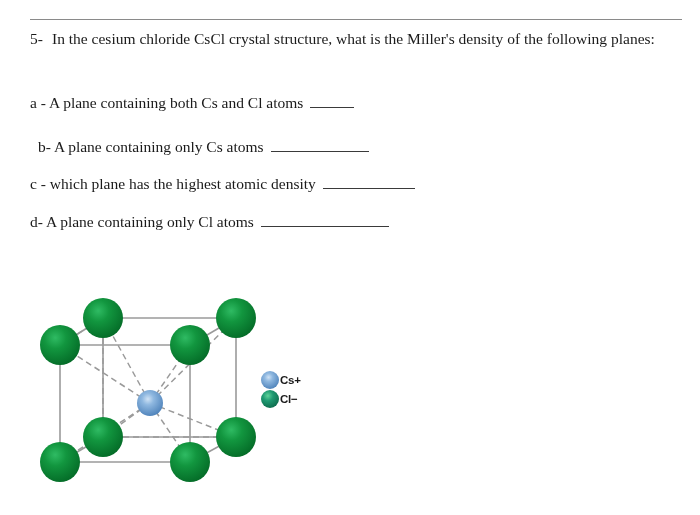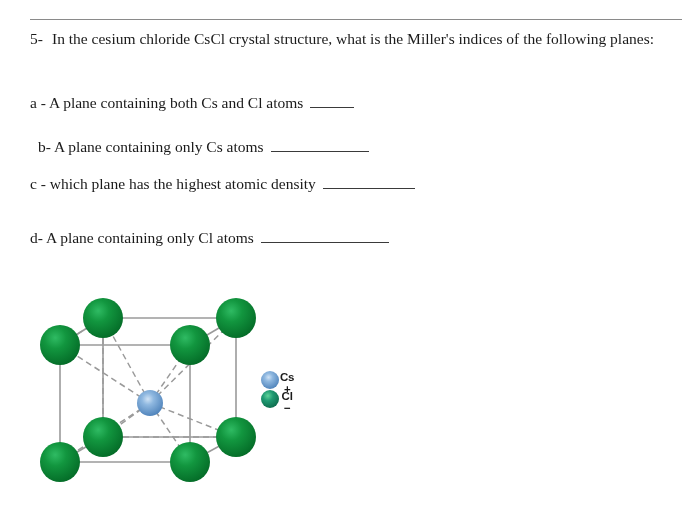--- a/index.html
+++ b/index.html
@@ -72,21 +72,21 @@
     display: inline-block;
     border-bottom: 1.4px solid #3a3a3a;
     height: 0.95em;
     vertical-align: baseline;
     margin-left: 7px;
   }
 
   #item-a { top: 92px; }
   #item-b { top: 136px; margin-left: 8px; }
   #item-c { top: 173px; }
-  #item-d { top: 227px; }
+  #item-d { top: 211px; }
 
   
   .figure {
     position: absolute;
     left: 30px;
     top: 296px;
     width: 320px;
     height: 215px;
   }
   .figure svg {
@@ -101,39 +101,38 @@
     font-family: "Liberation Sans", "DejaVu Sans", sans-serif;
   }
   .legend-row {
     height: 18px;
     display: flex;
     align-items: center;
     font-size: 11.5px;
     font-weight: 700;
     color: #1a1a1a;
     letter-spacing: -0.2px;
-    flex-direction: column;
   }
   .legend-row.second { margin-top: 1px; }
   .legend-sup {
     font-size: 11.5px;
     vertical-align: baseline;
   }
 </style>
 </head>
 <body>
 
 <div class="page">
 
   <div class="top-rule"></div>
 
   <div class="question-block">
     <div class="q-main">
       <span class="q-number">5-</span>
-      <span class="q-text">In the cesium chloride CsCl crystal structure, what is the Miller's indices of the following planes:</span>
+      <span class="q-text">In the cesium chloride CsCl crystal structure, what is the Miller's density of the following planes:</span>
     </div>
   </div>
 
   <div class="sub-item" id="item-a">
     <span class="sub-label">a - A plane containing both Cs and Cl atoms</span>
     <span class="sub-blank" style="width: 44px;"></span>
   </div>
 
   <div class="sub-item" id="item-b">
     <span class="sub-label">b- A plane containing only Cs atoms</span>

